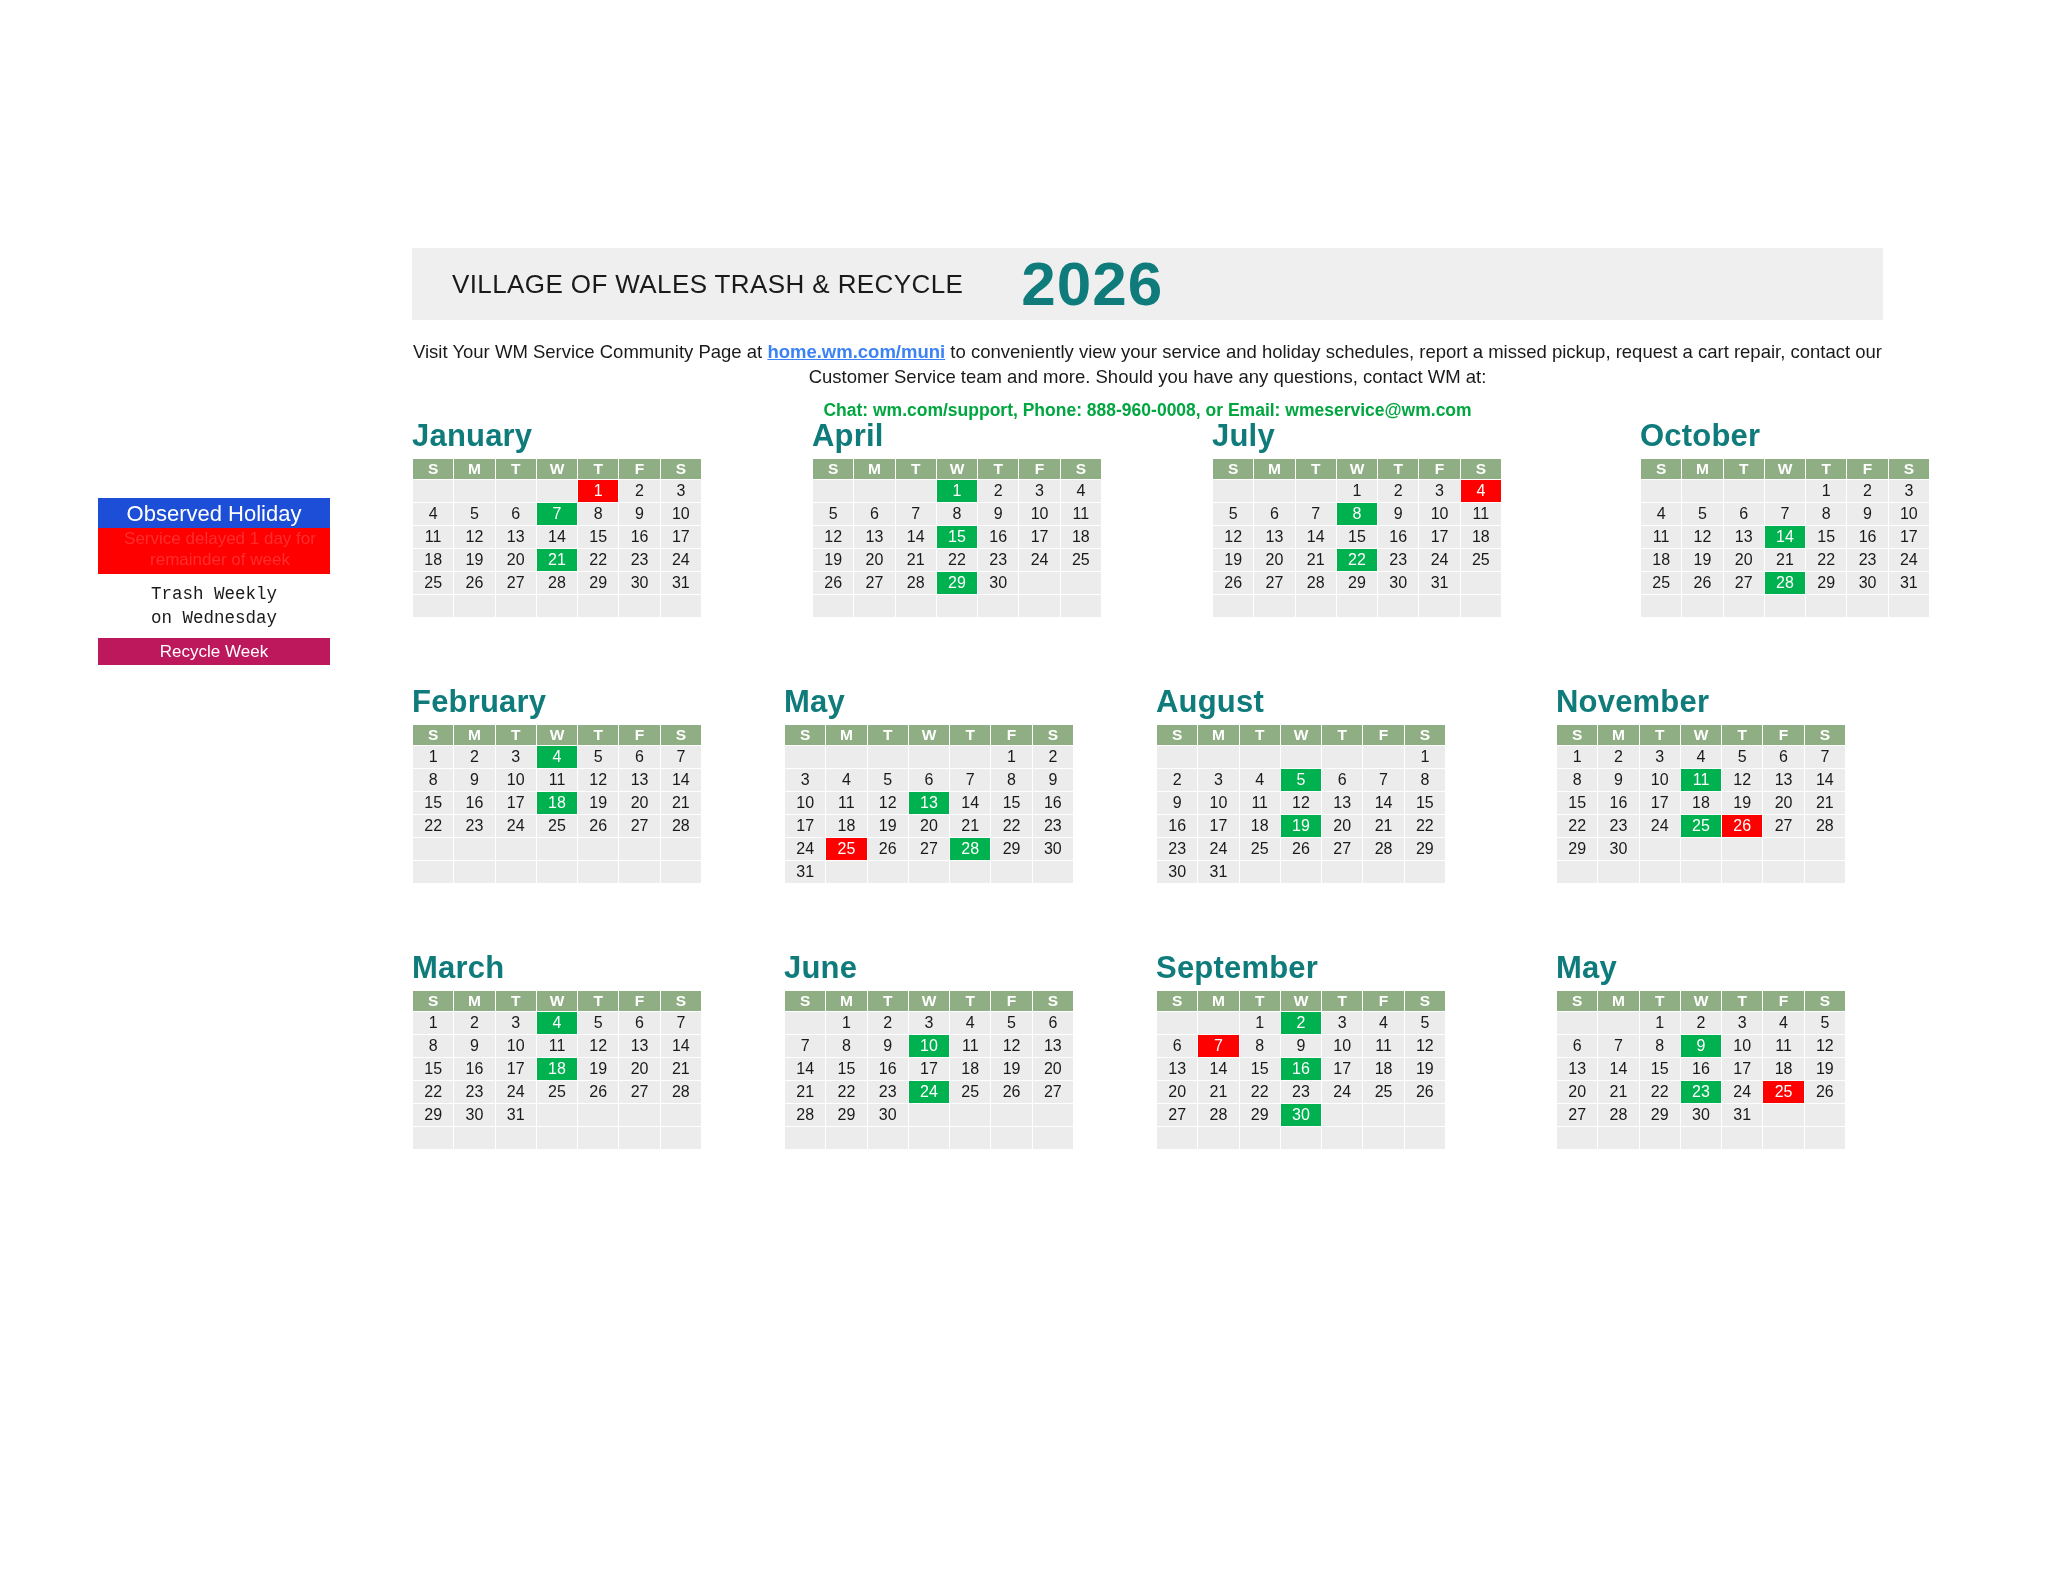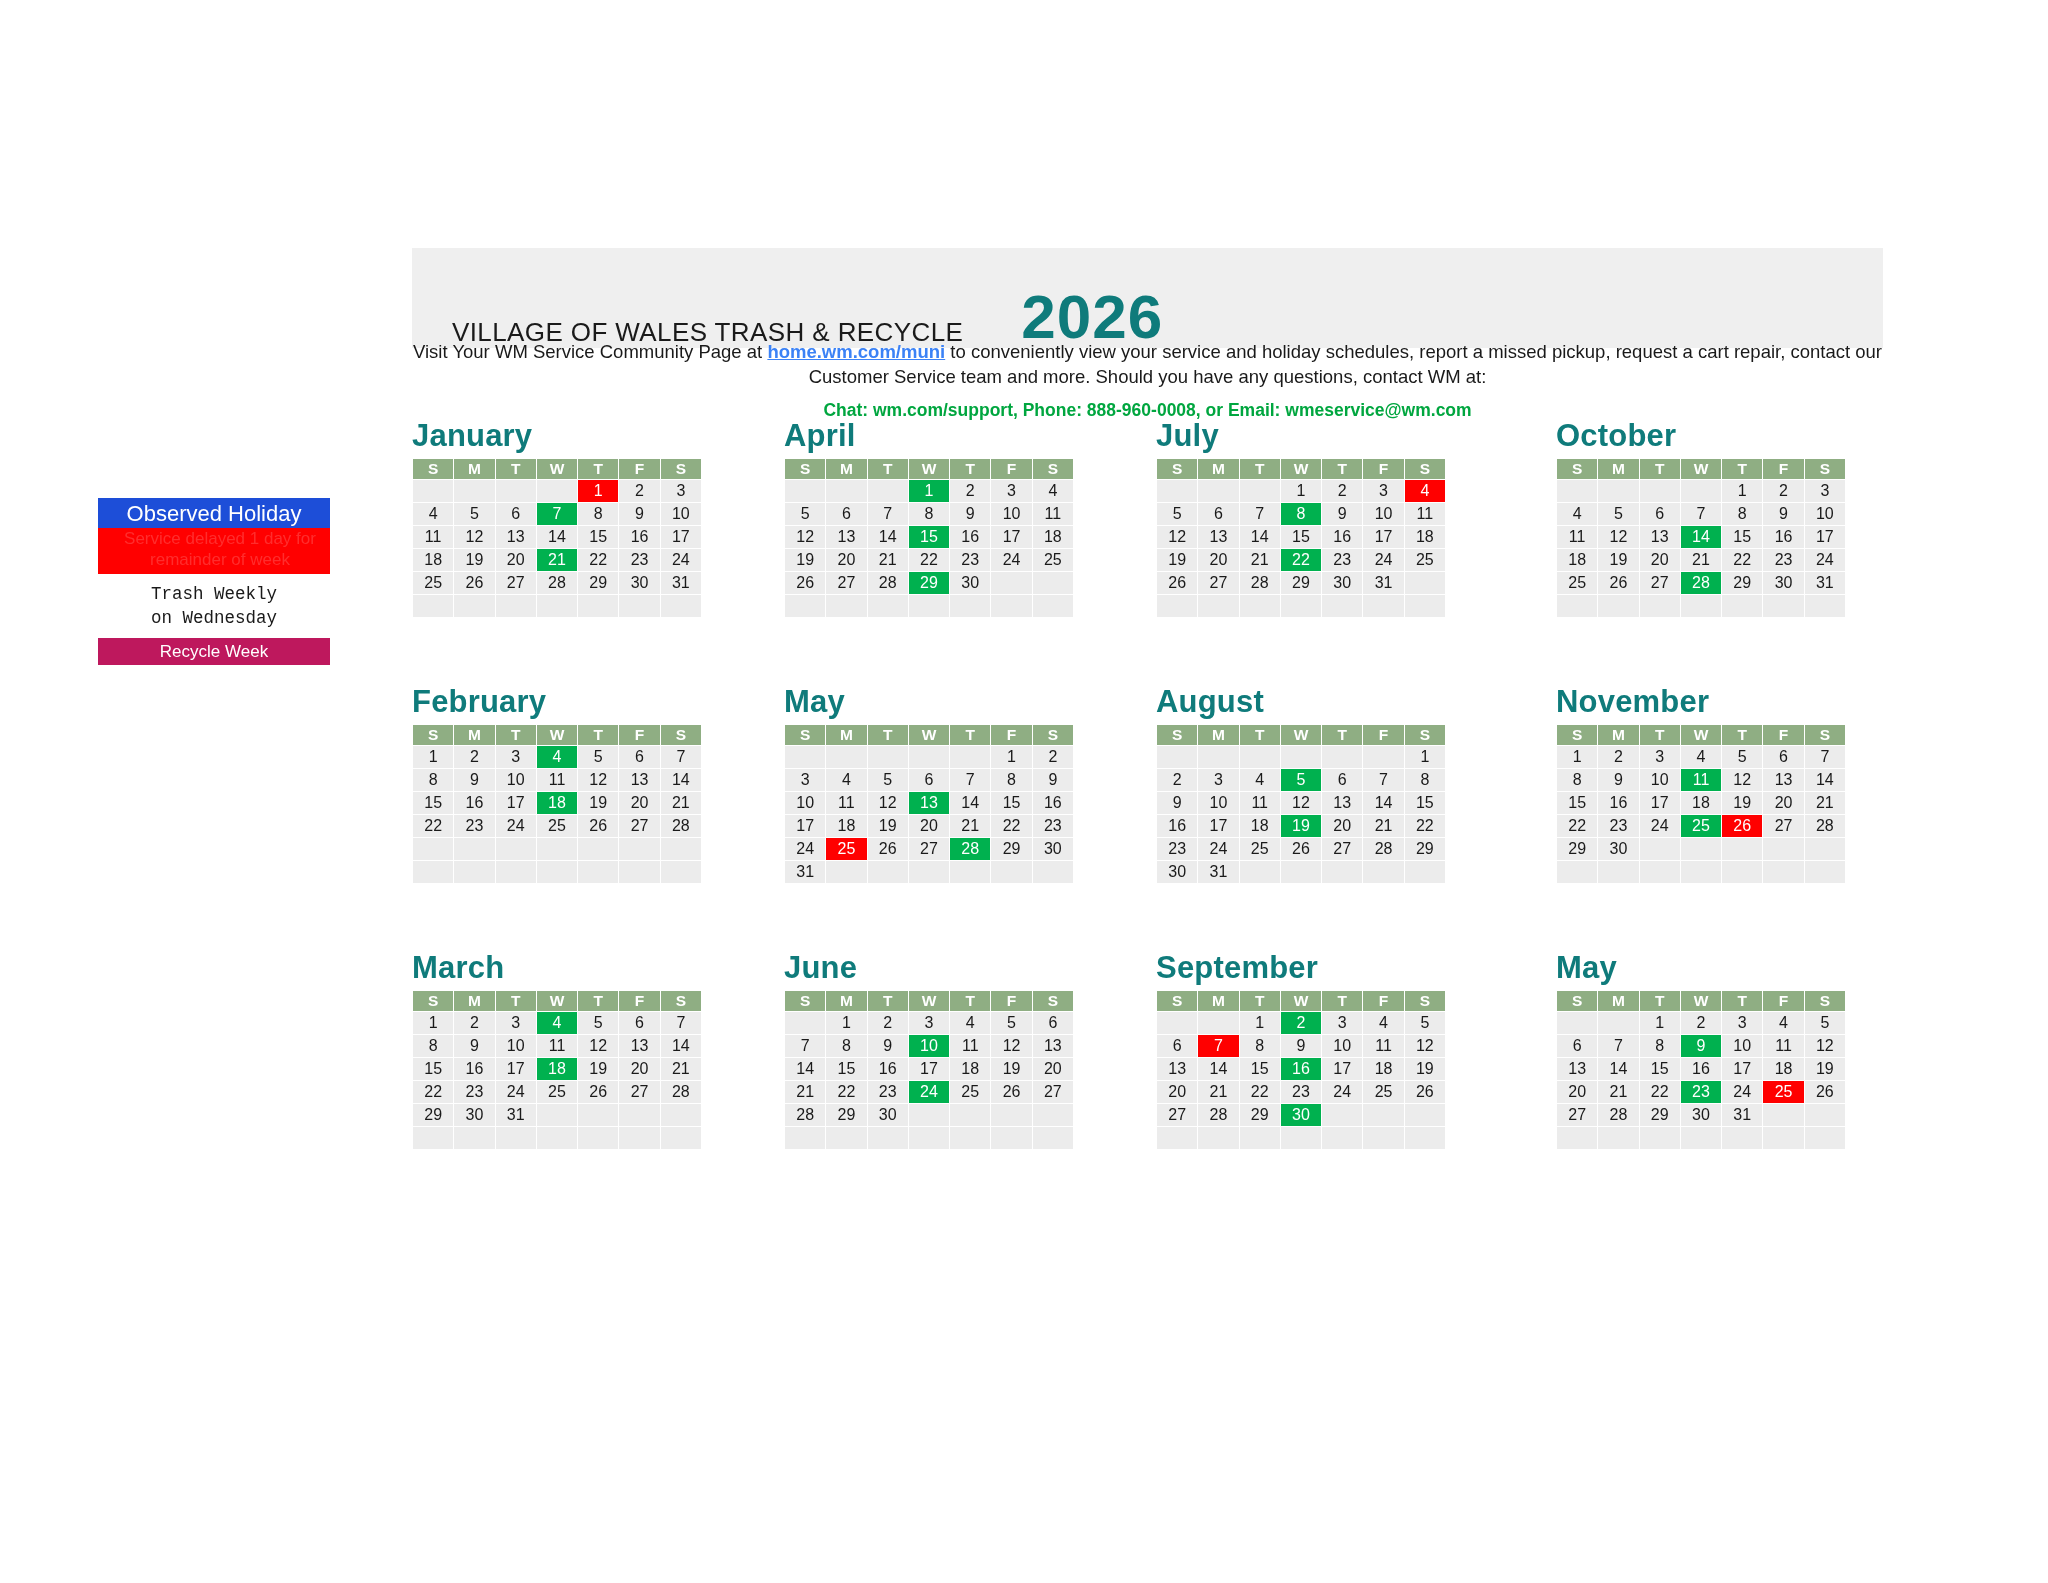--- a/index.html
+++ b/index.html
@@ -14,24 +14,24 @@
     position: relative;
     overflow: hidden;
   }
 
   
   .header-band {
     position: absolute;
     left: 412px;
     top: 248px;
     width: 1471px;
-    height: 100px;
+    height: 72px;
     background: #efefef;
     display: flex;
-    align-items: flex-end;
+    align-items: center;
   }
   .header-title {
     margin-left: 40px;
     font-size: 26px;
     letter-spacing: 0.4px;
     color: #1a1a1a;
     font-weight: 400;
   }
   .header-year {
     margin-left: 58px;
@@ -181,21 +181,21 @@
   <div class="legend-holiday">Observed Holiday</div>
   <div class="legend-delay">Service delayed 1 day for remainder of week</div>
   <div class="legend-trash">
     <div>Trash Weekly</div>
     <div>on Wednesday</div>
   </div>
   <div class="legend-recycle">Recycle Week</div>
 </div>
 
 <div class="months" id="months-root">
-    <div class="month-row" style="margin-top: 0px;">
+    <div class="month-row" style="margin-top: 0px; gap: 28px;">
       <div class="month">
         <div class="month-name">January</div>
         <table class="cal">
           <thead>
             <tr>
               <th>S</th>
               <th>M</th>
               <th>T</th>
               <th>W</th>
               <th>T</th>

